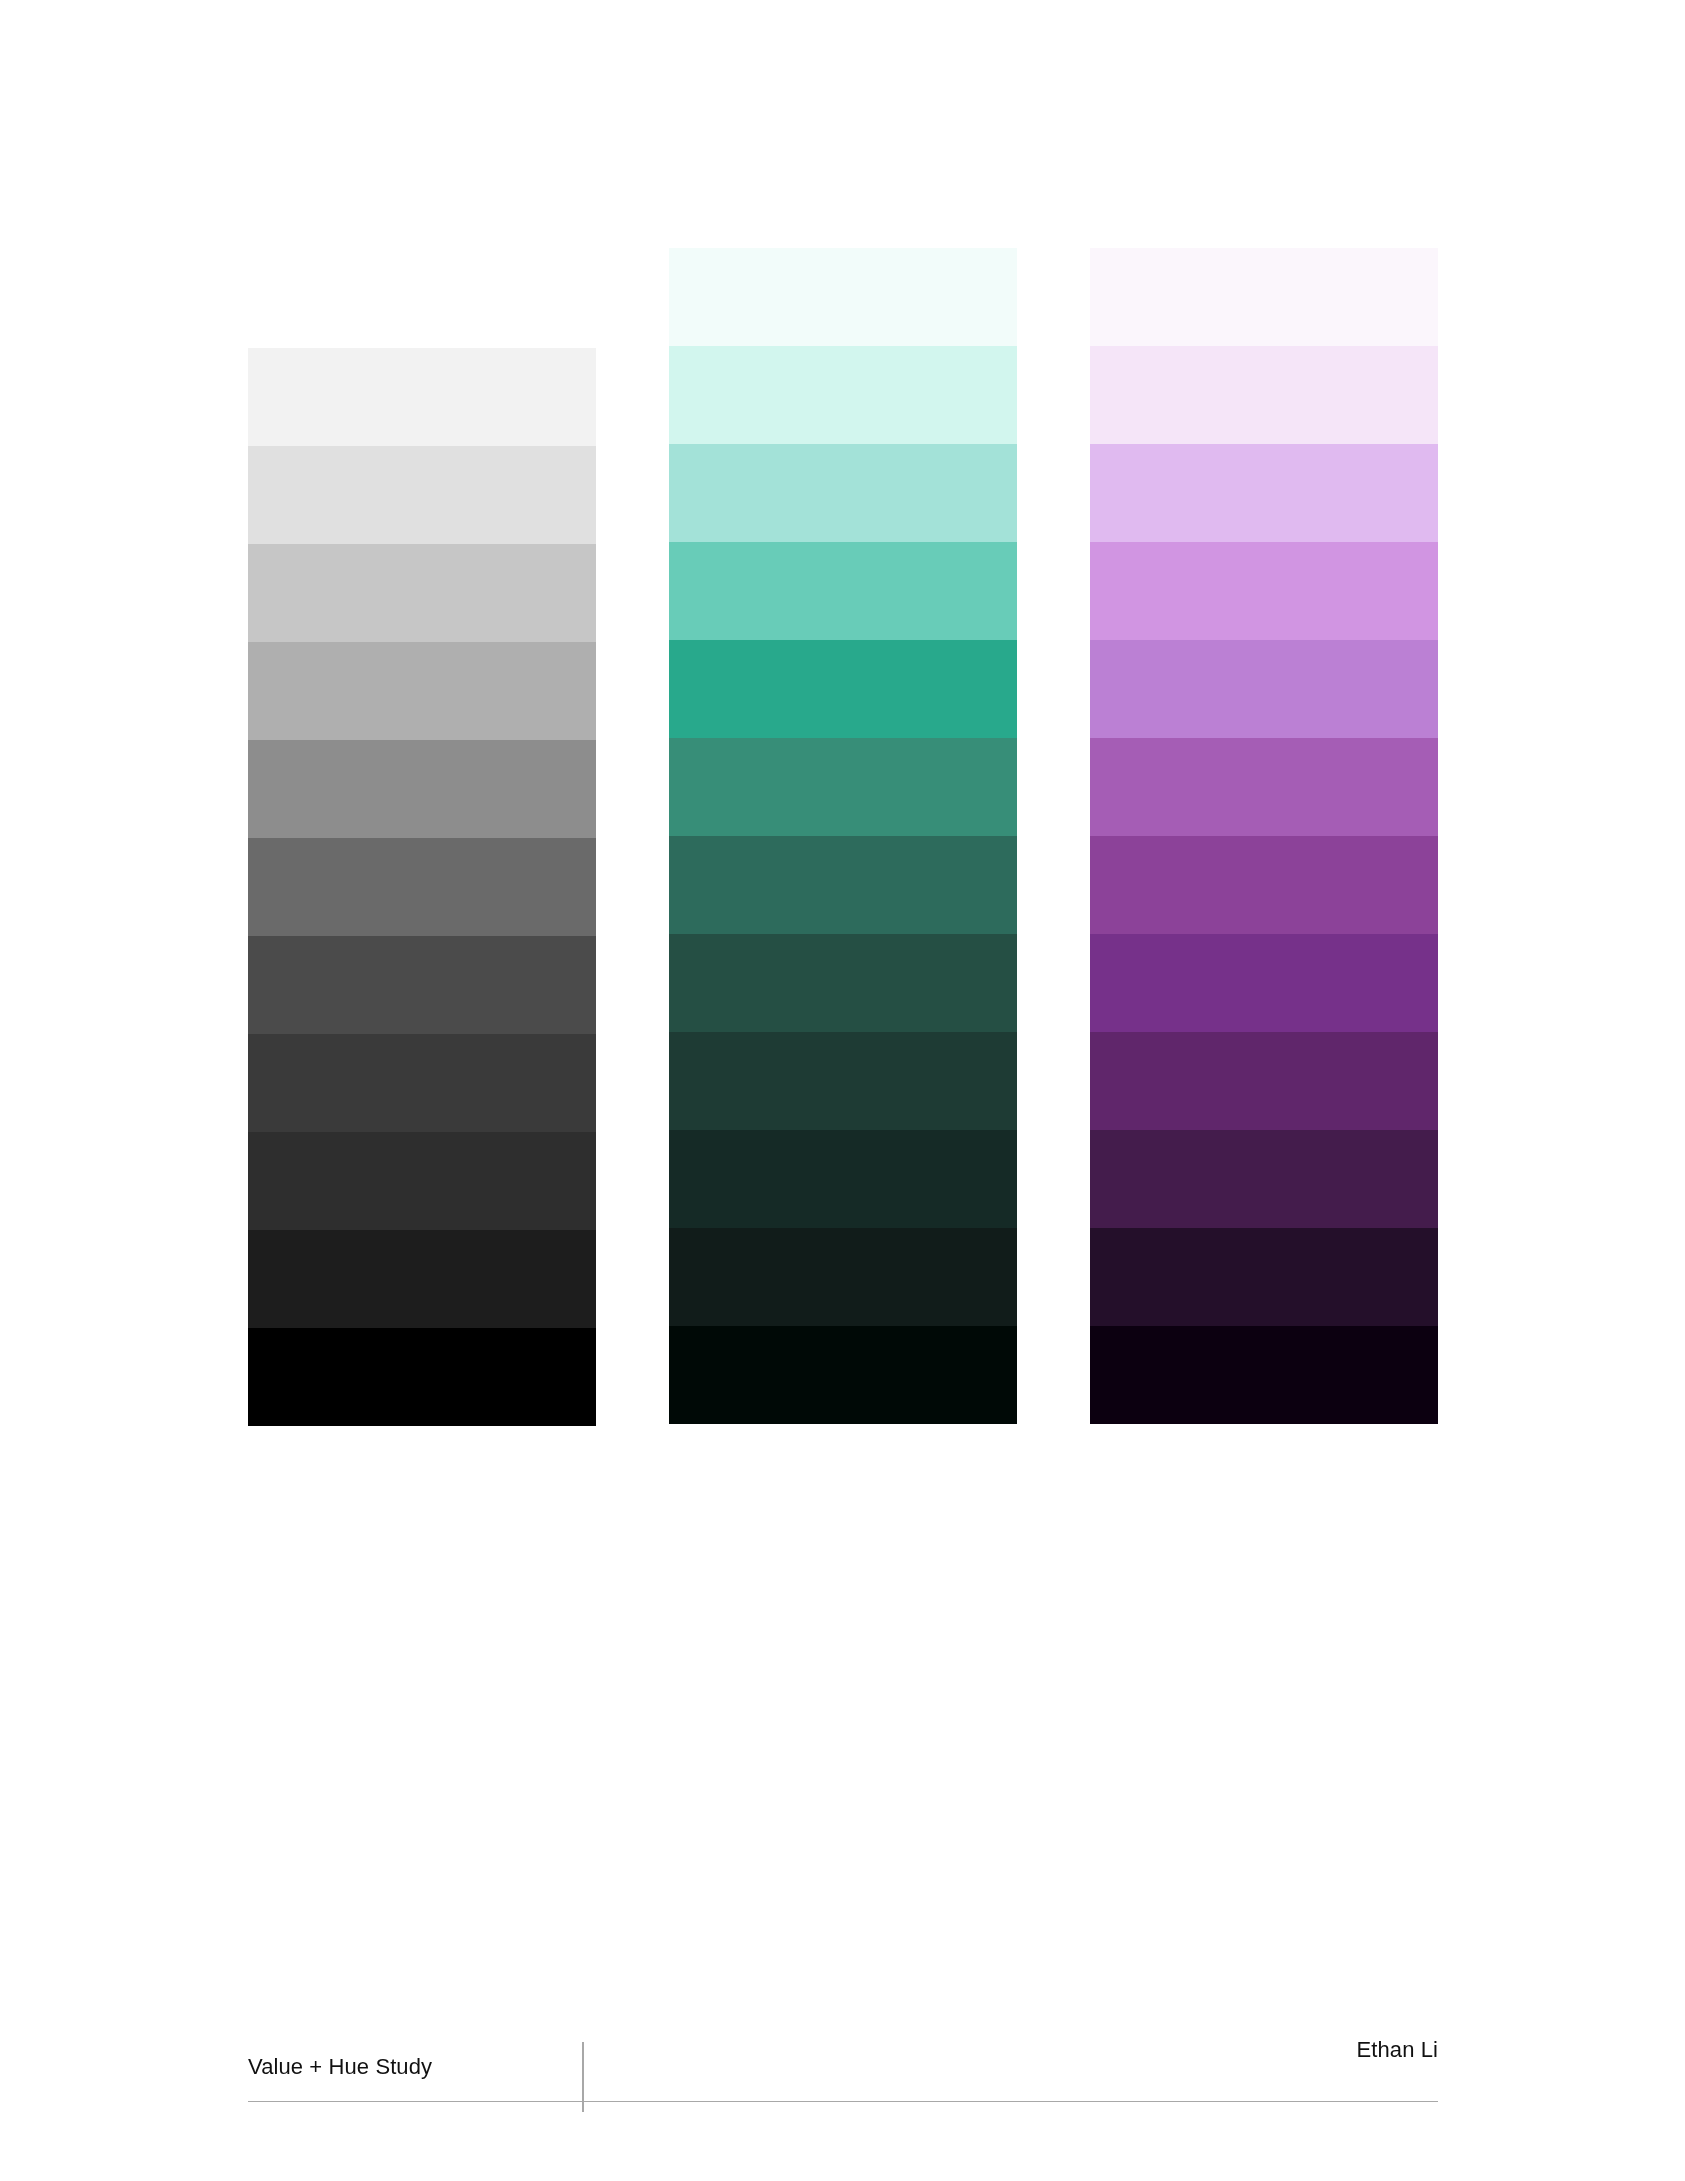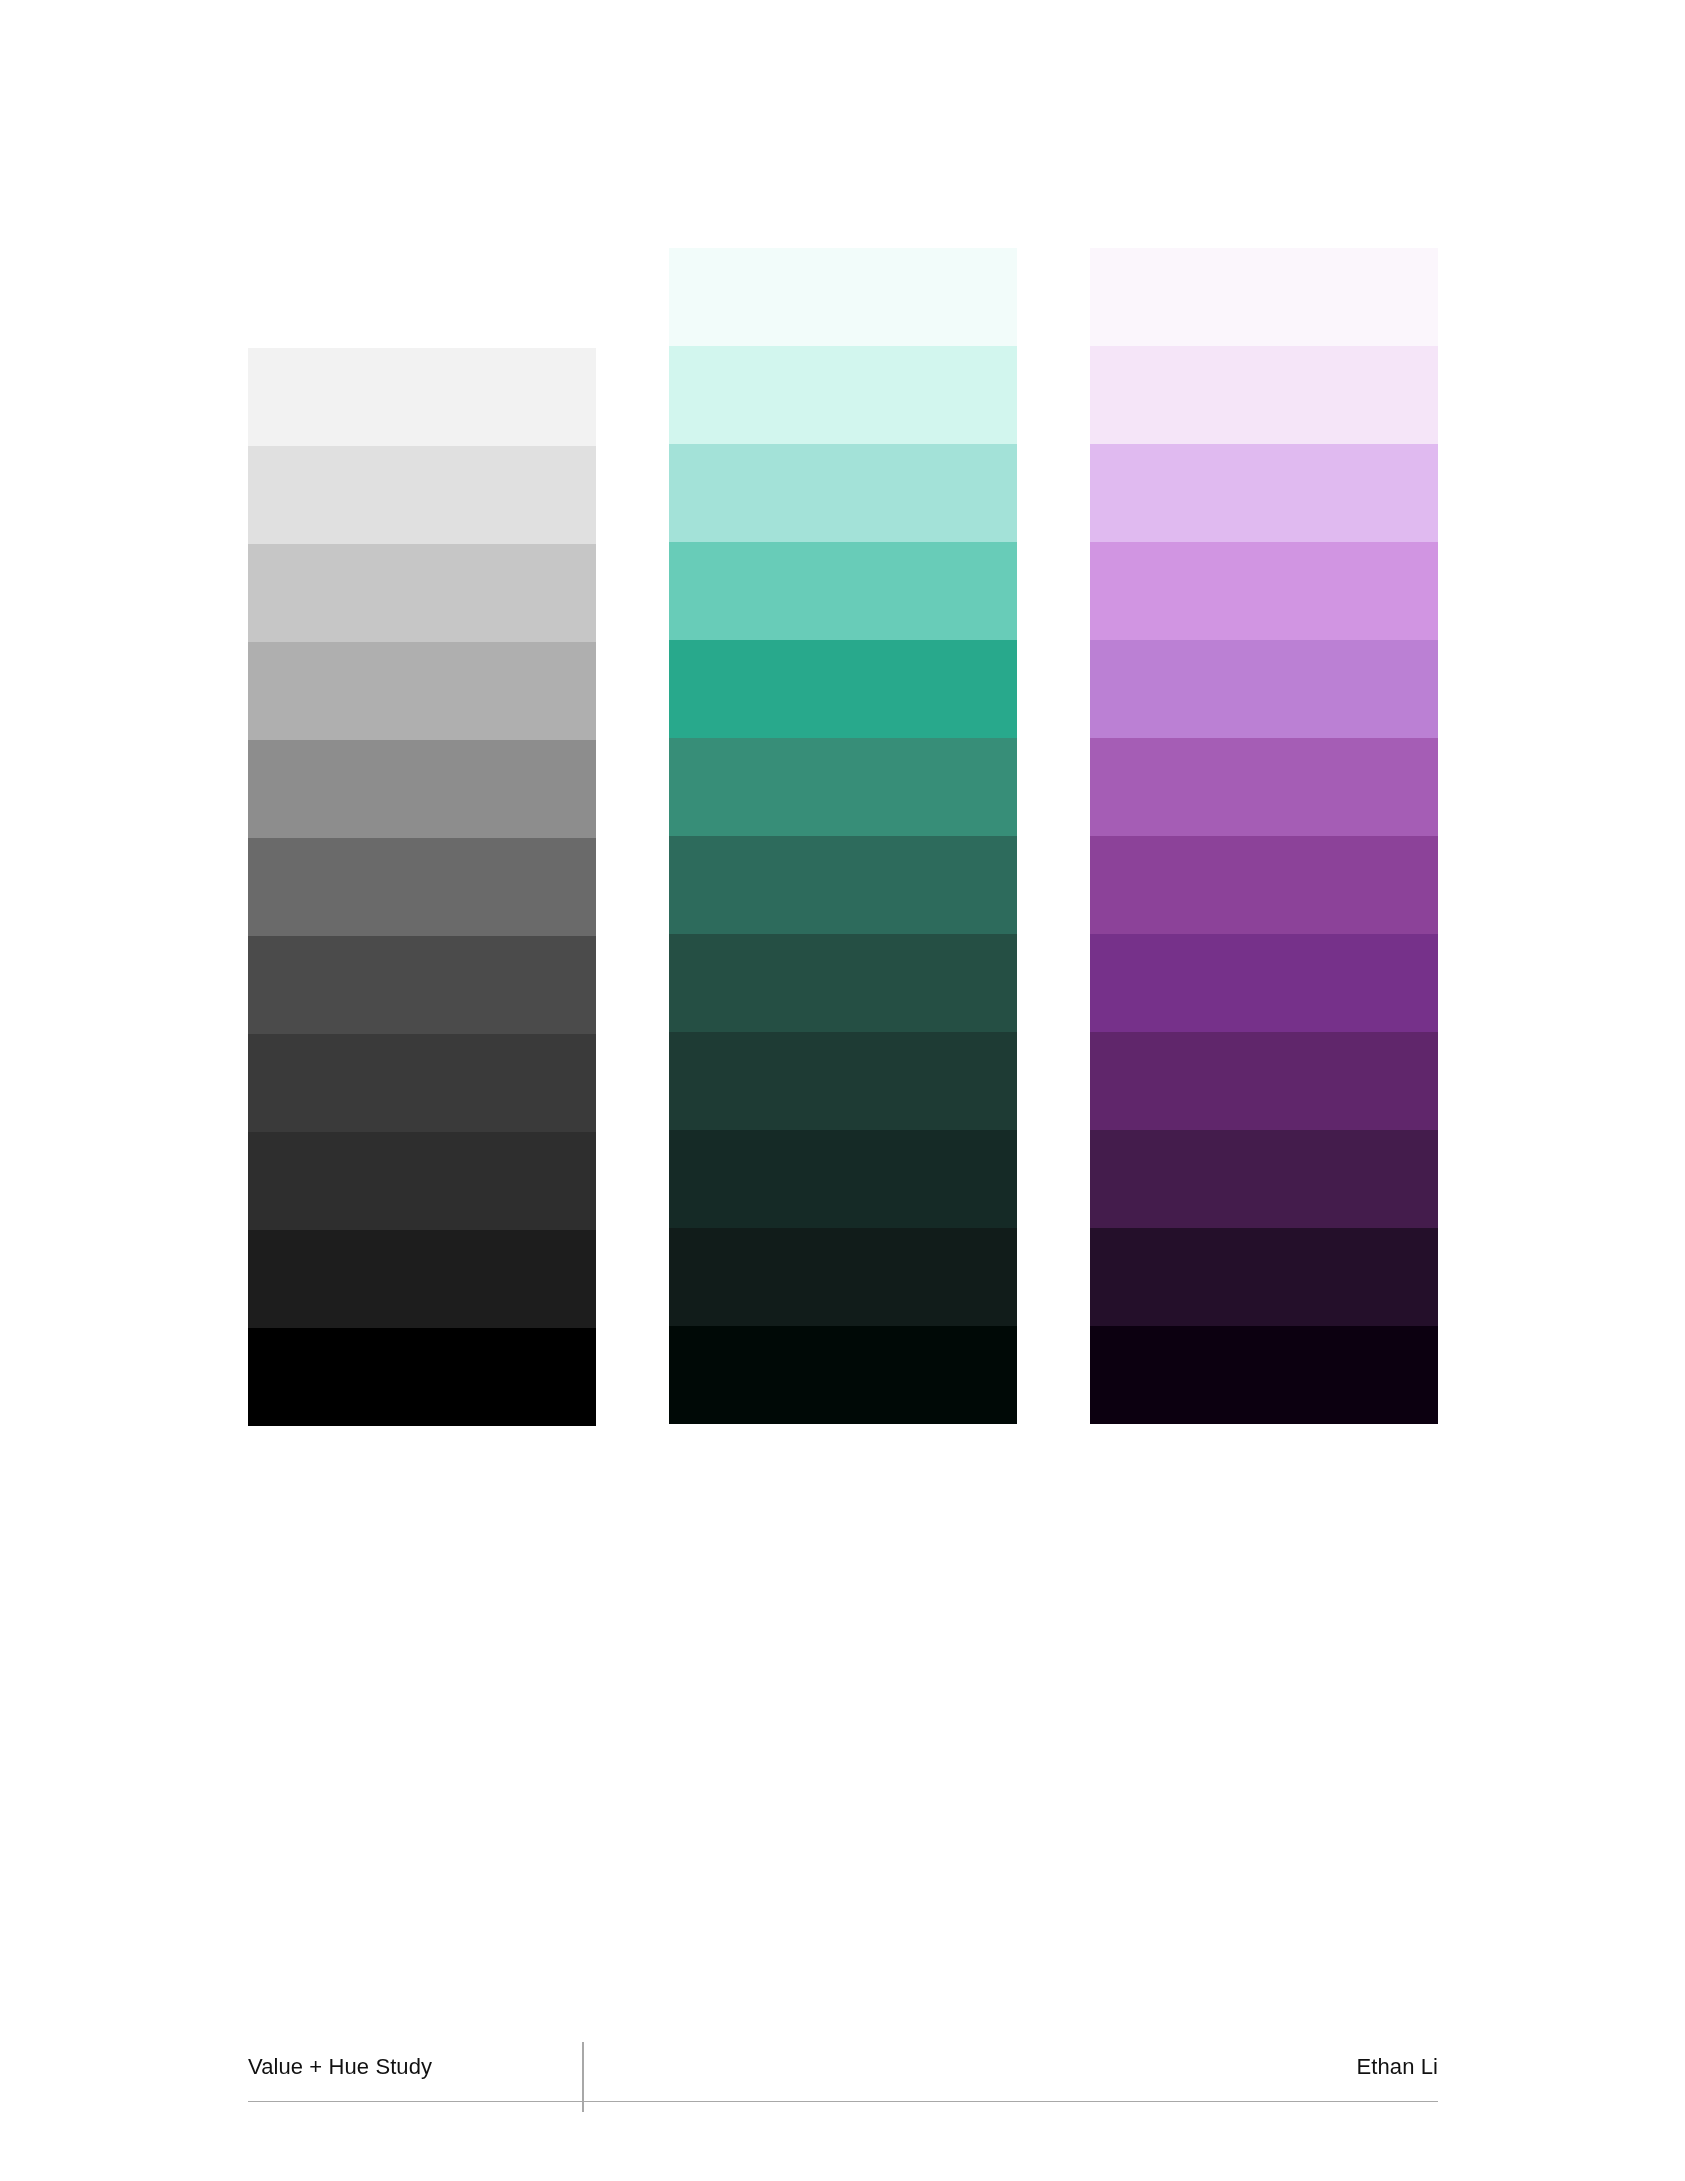--- a/index.html
+++ b/index.html
@@ -81,21 +81,21 @@
     top: 35px;
     font-size: 22px;
     color: #111111;
     letter-spacing: 0.1px;
     white-space: nowrap;
   }
 
   #footer-author {
     position: absolute;
     right: 0;
-    top: 35px;
+    top: 18px;
     font-size: 22px;
     color: #111111;
     letter-spacing: 0.1px;
     white-space: nowrap;
     text-align: right;
   }
 </style>
 </head>
 <body style="background: rgb(255, 255, 255);">
 

